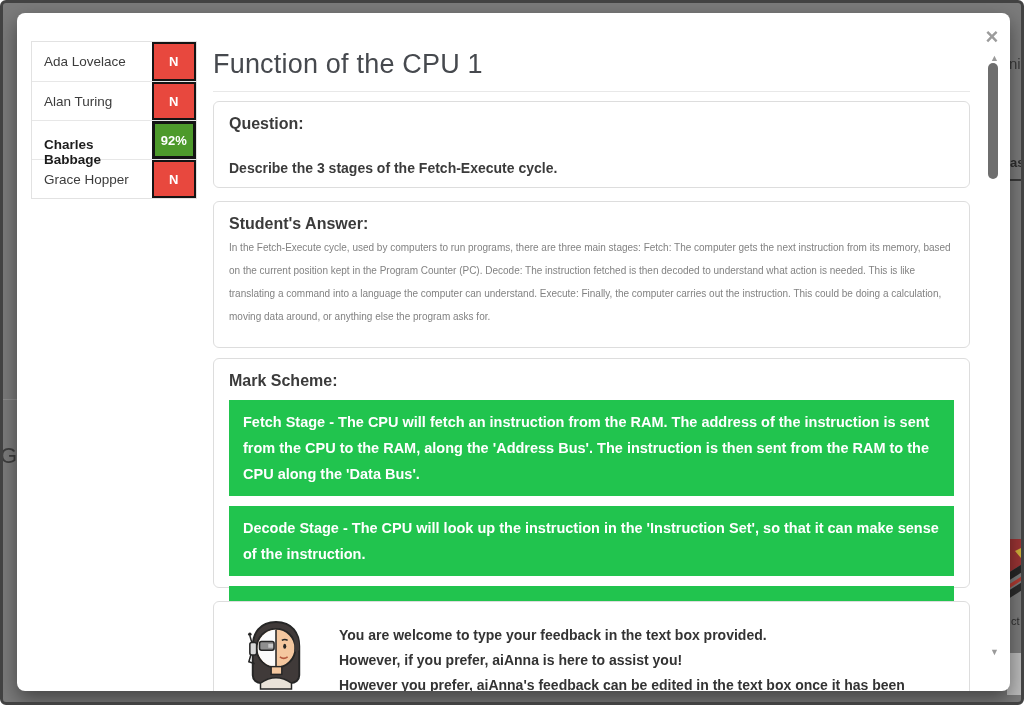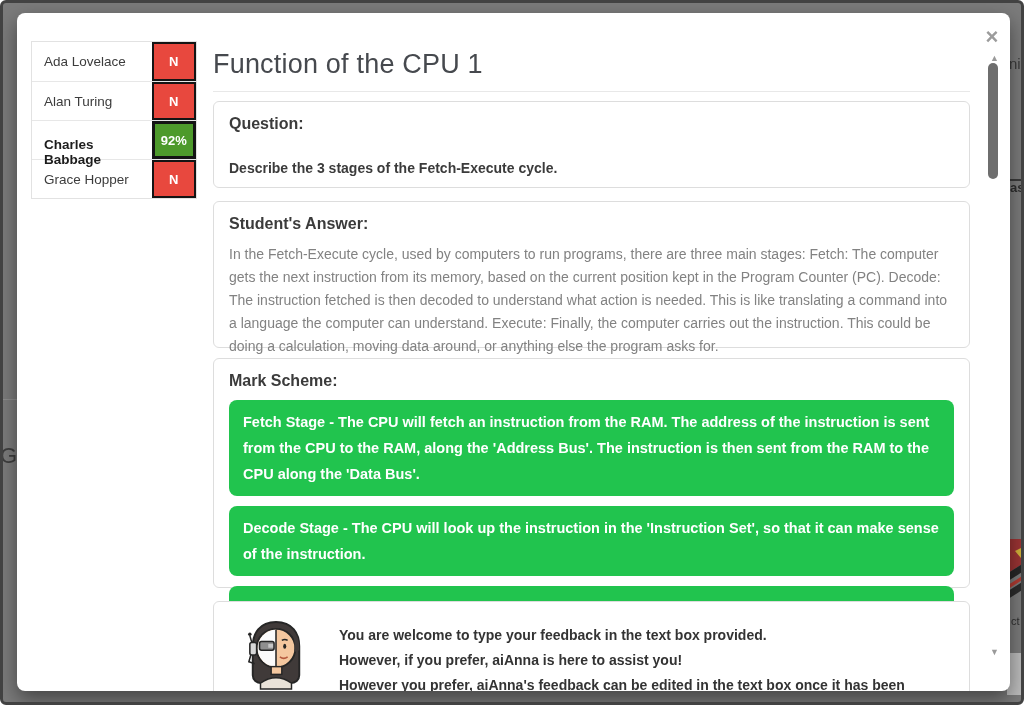--- a/index.html
+++ b/index.html
@@ -3,21 +3,21 @@
 <meta charset="utf-8">
 <style>
   * { margin:0; padding:0; box-sizing:border-box; }
   html,body { width:1024px; height:705px; font-family:"Liberation Sans", sans-serif; }
   .frame { position:absolute; inset:0; width:1024px; height:705px; background:#7b7b7b;
            border:3px solid #424242; border-radius:6px; overflow:hidden; }
 
   
   .bg-frag { position:absolute; color:#3b3b3b; }
   .bg-nit  { left:1006px; top:52px;  font-size:15px; }
-  .bg-as   { left:1007px; top:152px; font-size:13px; font-weight:bold; color:#2e2e2e;margin-top:25px; }
+  .bg-as   { left:1007px; top:152px; font-size:13px; font-weight:bold; color:#2e2e2e; }
   .bg-asline { position:absolute; left:1005px; top:176px; width:19px; height:2px; background:#3a3a3a; }
   .bg-g    { left:-3px; top:440px; font-size:22px; color:#3e3e3e; }
   .bg-l1   { position:absolute; left:0; top:396px; width:14px; height:1px; background:#8e8e8e; }
   .bg-ct   { left:1008px; top:612px; font-size:11px; color:#2f2f2f; }
   .bg-art  { position:absolute; left:1005px; top:536px; width:19px; height:70px; overflow:hidden; }
   .bg-card { position:absolute; left:1004px; top:650px; width:20px; height:42px; background:#bcbcbc; border-radius:3px 0 0 0; }
 
   
   .modal { position:absolute; left:14px; top:10px; width:993px; height:678px;
            background:#ffffff; border-radius:8px; overflow:hidden;
@@ -51,24 +51,24 @@
                 color:#46494e; letter-spacing:0.2px; }
   .title-rule { position:absolute; left:196px; top:78px; width:757px; height:1px; background:#e8e8e8; }
 
   
   .card { position:absolute; left:196px; width:757px; border:1px solid #dddddd;
           border-radius:6px; padding:13px 15px; background:#fff; }
   .card-label { font-size:16px; font-weight:bold; color:#3b3b3b; }
   .q-card { top:88px;  height:87px; }
   .q-text { margin-top:27px; font-size:14px; font-weight:bold; color:#3b3b3b; }
   .a-card { top:188px; height:147px; }
-  .a-text { margin-top:10px; font-size:14px; line-height:23px; color:#828282; }
+  .a-text { margin-top:3px; font-size:10px; line-height:23px; color:#828282; }
   .m-card { top:345px; height:230px; }
   .ms-item { margin-top:10px; background:#21c44e; color:#ffffff; font-weight:600;
-             font-size:14.5px; line-height:26px; padding:9px 14px; border-radius:8px; }
+             font-size:14.5px; line-height:26px; padding:9px 14px; border-radius:0; }
   .score { margin-top:8px; font-size:13.5px; color:#7c7c7c; }
   .f-card { top:588px; height:132px; display:flex; align-items:flex-start; }
   .avatar-wrap { margin-left:16px; margin-top:4px; width:62px; height:72px; flex:0 0 auto; }
   .f-lines { margin-left:32px; margin-top:8px; font-size:14px; font-weight:600;
              color:#333333; line-height:25px; }
 </style>
 </head>
 <body>
 
 <div class="frame">

